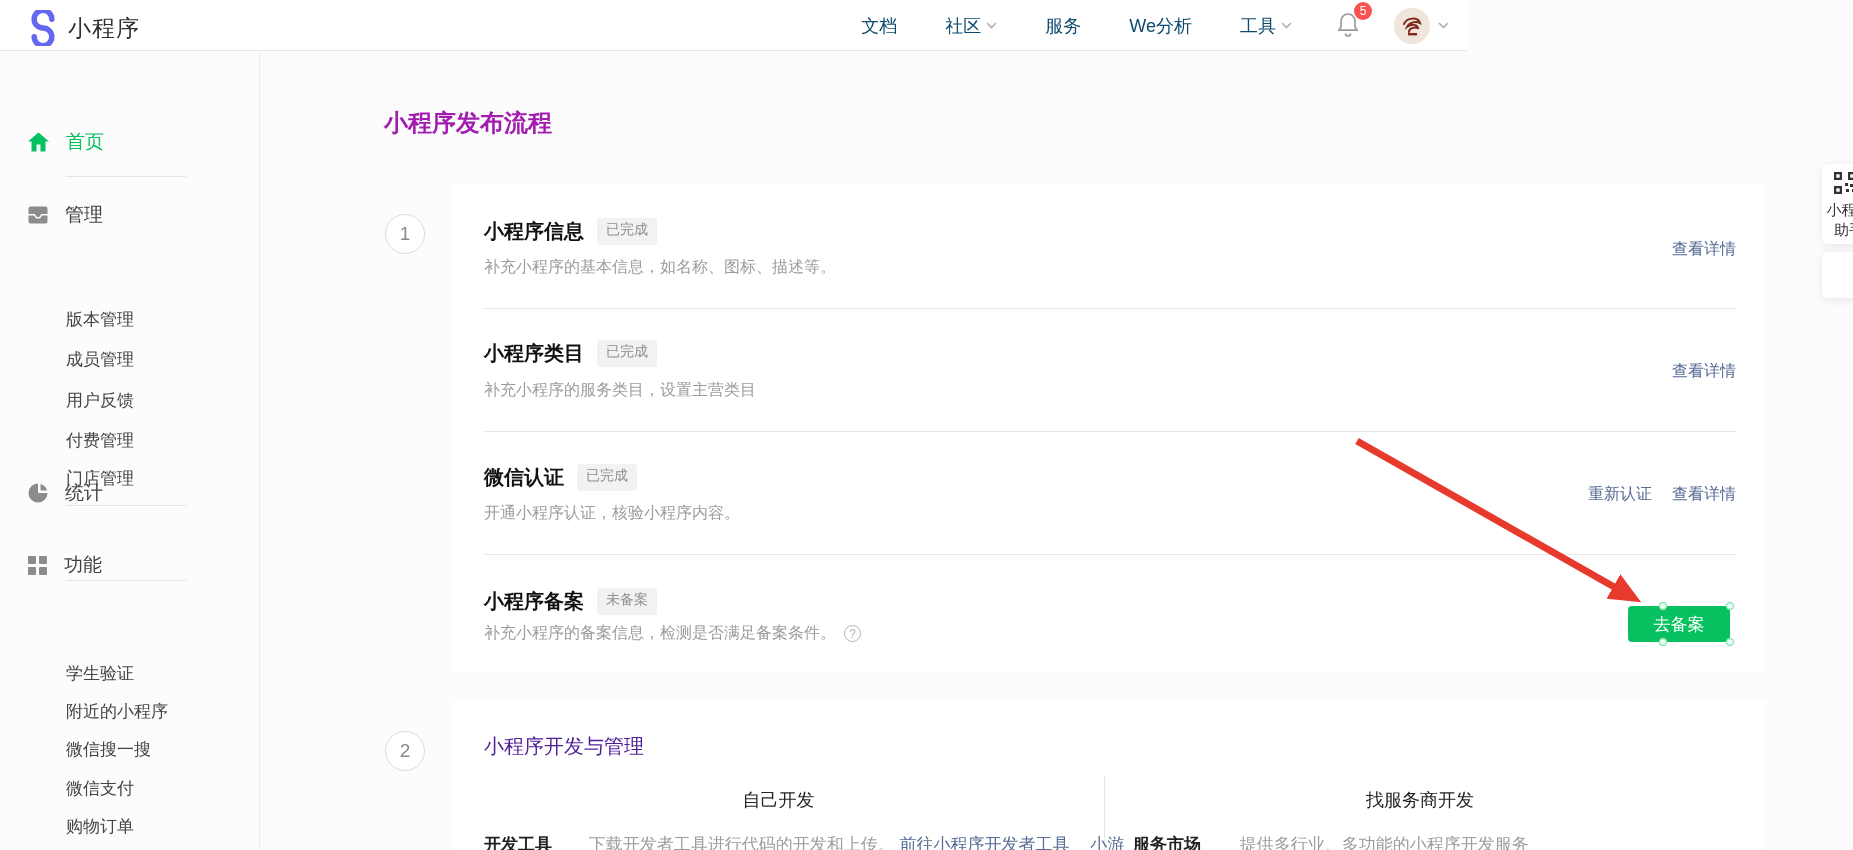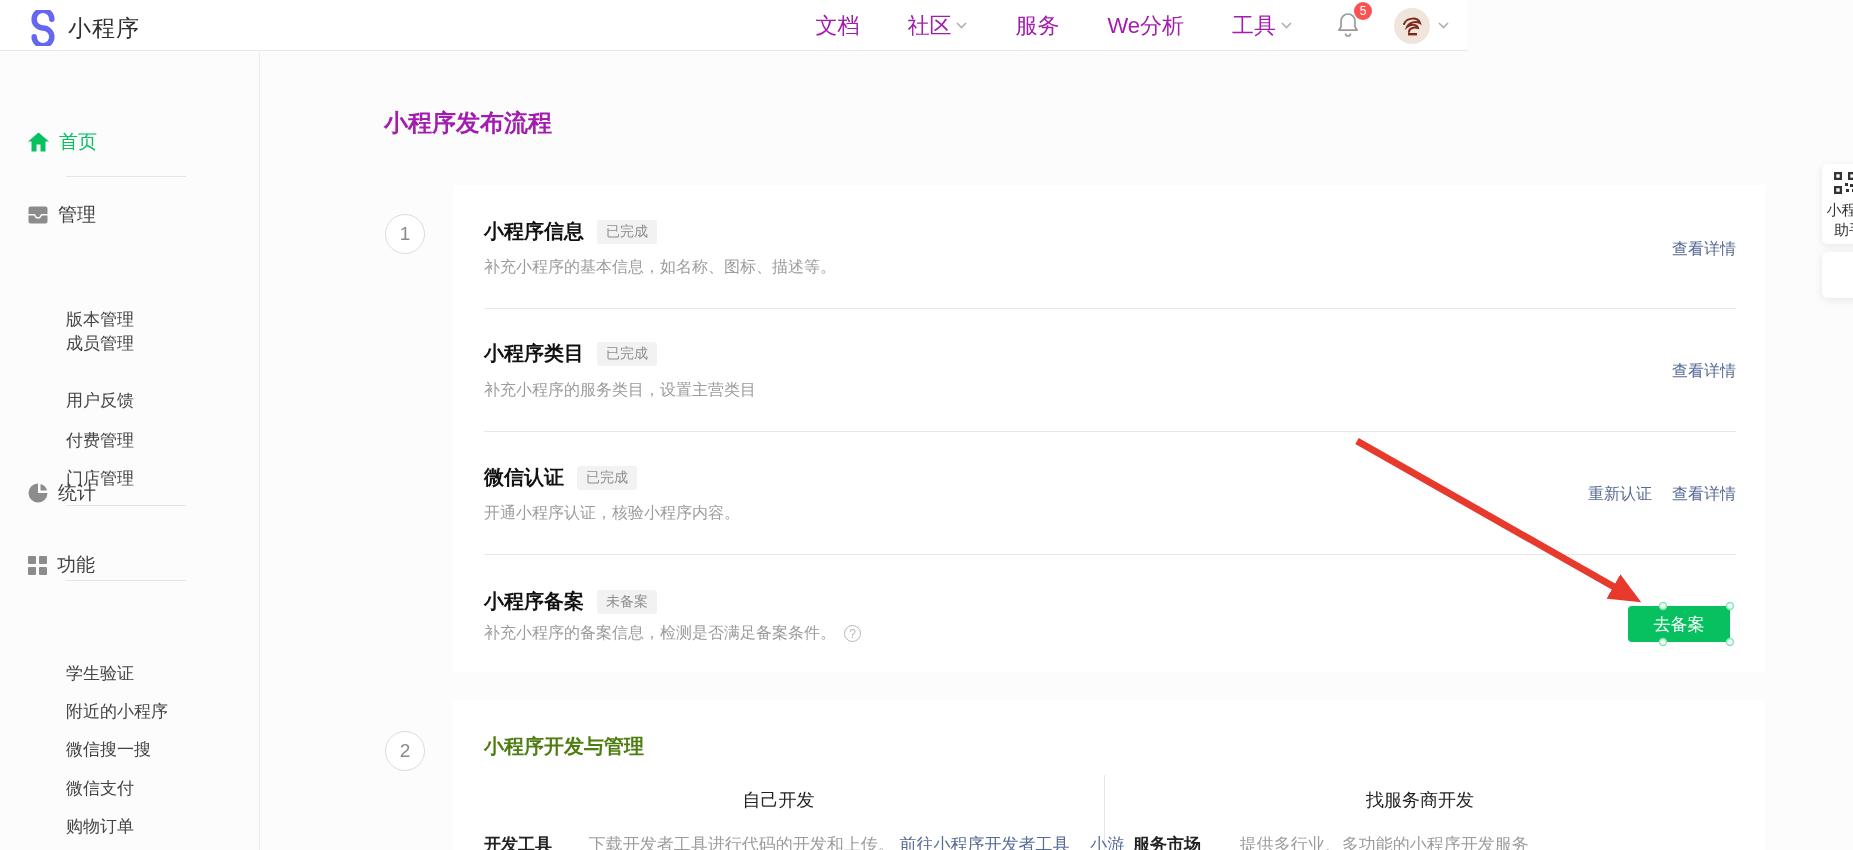--- a/index.html
+++ b/index.html
@@ -6,56 +6,56 @@
   html,body { width:1853px; height:850px; overflow:hidden; background:#fcfcfc;
     font-family:"Liberation Sans","DejaVu Sans",sans-serif; color:#353535; }
   .page { position:relative; width:1467px; height:850px; }
 
   
   .navbar { position:absolute; top:0; left:0; width:100%; height:51px; background:#fff;
     border-bottom:1px solid #e7e7e7; z-index:30; }
   .brand { position:absolute; left:28px; top:10px; display:flex; align-items:center; gap:10px; }
   .brand-text { font-size:23px; color:#2f2f2f; letter-spacing:1px; }
   .nav-right { position:absolute; right:10px; top:0; height:51px; display:flex; align-items:center; }
-  .nav-item { font-size:22px; color:#a21caf; padding:0 24px; cursor:pointer; display:flex; align-items:center; gap:5px; white-space:nowrap; }
+  .nav-item { font-size:18px; color:#0c4a6e; padding:0 24px; cursor:pointer; display:flex; align-items:center; gap:5px; white-space:nowrap; }
   .chev { width:11px; height:7px; display:inline-block; }
   .bell-wrap { position:relative; padding:0 20px; cursor:pointer; }
   .nav-badge { position:absolute; top:-9px; right:8px; min-width:18px; height:18px; border-radius:9px;
     background:#fa5151; color:#fff; font-size:12px; line-height:18px; text-align:center; padding:0 4px; }
   .avatar { width:36px; height:36px; border-radius:50%; background:#efe5da; margin:0 8px 0 14px;
     display:flex; align-items:center; justify-content:center; overflow:hidden; cursor:pointer; }
 
   
   .sidebar { position:absolute; top:52px; left:0; width:260px; height:798px; border-right:1px solid #ededed; }
-  .side-item { position:absolute; left:28px; display:flex; align-items:center; gap:10px; height:26px; cursor:pointer; }
+  .side-item { position:absolute; left:28px; display:flex; align-items:center; gap:17px; height:26px; cursor:pointer; }
   .side-item .lbl { font-size:19px; color:#404040; }
   .side-item.active .lbl { color:#07c160; }
   .side-sub { position:absolute; left:66px; font-size:17px; color:#444; height:24px; line-height:24px; cursor:pointer; white-space:nowrap; }
   .side-div { position:absolute; left:66px; width:120px; height:1px; background:#e5e5e5; }
 
   
   .page-title { position:absolute; left:384px; top:107px; font-size:24px; font-weight:700; color:#a21caf; }
   .card { position:absolute; left:453px; width:1312px; background:#fff; }
   .card1 { top:185px; height:487px; }
   .card2 { top:700px; height:280px; }
   .step-circle { position:absolute; width:40px; height:40px; border:1px solid #dcdcdc; border-radius:50%;
     background:#fff; color:#8a8a8a; font-size:19px; display:flex; align-items:center; justify-content:center; }
   .row-title { position:absolute; left:31px; font-size:20px; font-weight:700; color:#111;
-    display:flex; align-items:center; gap:13px; white-space:nowrap; }
+    display:flex; gap:13px; white-space:nowrap; }
   .badge { font-size:14px; font-weight:400; color:#8f8f8f; background:#f2f2f2; padding:3px 9px; border-radius:3px; }
   .row-desc { position:absolute; left:31px; font-size:16px; color:#9c9c9c; display:flex; align-items:center; gap:8px; white-space:nowrap; }
   .row-links { position:absolute; right:29px; display:flex; gap:20px;text-align:right; }
   .link { font-size:16px; color:#576b95; cursor:pointer; white-space:nowrap; }
   .hdiv { position:absolute; left:31px; right:29px; height:1px; background:#e7e7e7; }
   .go-btn { position:absolute; right:35px; top:421px; width:102px; height:36px; background:#07c160; color:#fff;
     font-size:17px; border:none; border-radius:4px; cursor:pointer; display:flex; align-items:center; justify-content:center; }
   .help-circle { width:17px; height:17px; border:1px solid #b5b5b5; border-radius:50%; color:#b5b5b5;
     font-size:12px; display:inline-flex; align-items:center; justify-content:center; }
 
-  .card2 .heading { position:absolute; left:31px; top:33px; font-size:20px; font-weight:700; color:#4d7c0f; }
+  .card2 .heading { position:absolute; left:31px; top:33px; font-size:20px; font-weight:400; color:#4c1d95; }
   .col-header { position:absolute; top:88px; font-size:18px; color:#222; text-align:center; }
   .vdiv { position:absolute; left:651px; top:75px; width:1px; height:185px; background:#e7e7e7; }
   .dev-row { position:absolute; top:133px; font-size:17px; white-space:nowrap; }
   .dev-label { font-weight:700; color:#222; }
   .dev-text { color:#9c9c9c; }
   .dev-link { color:#576b95; cursor:pointer; }
 
   
   .float-card { position:absolute; left:1822px; width:92px; background:#fff; border-radius:6px 0 0 6px;
     box-shadow:0 2px 10px rgba(0,0,0,.09); z-index:20; cursor:pointer; }
@@ -130,21 +130,21 @@
     <div class="side-div" style="top:124px"></div>
 
     <div class="side-item" style="top:150px">
       <svg width="20" height="18" viewBox="0 0 20 18">
         <path fill-rule="evenodd" fill="#8c8c8c" d="M2.5 0.5 h15 a2 2 0 0 1 2 2 v13 a2 2 0 0 1 -2 2 h-15 a2 2 0 0 1 -2 -2 v-13 a2 2 0 0 1 2 -2 z
              M0.5 9.5 h5.5 l2 3 h4 l2 -3 h5.5 v-1.5 h-6.3 l-2 3 h-2.4 l-2 -3 h-6.3 z"></path>
       </svg>
       <span class="lbl">管理</span>
     </div>
     <div class="side-sub" style="top:256px">版本管理</div>
-    <div class="side-sub" style="top:280px">成员管理</div>
+    <div class="side-sub" style="top:296px">成员管理</div>
     <div class="side-sub" style="top:337px">用户反馈</div>
     <div class="side-sub" style="top:377px">付费管理</div>
     <div class="side-sub" style="top:415px">门店管理</div>
     <div class="side-div" style="top:453px"></div>
 
     <div class="side-item" style="top:428px">
       <svg width="20" height="20" viewBox="0 0 20 20">
         <path d="M10 10 m0 -9.5 a9.5 9.5 0 1 0 9.5 9.5 L10 10 Z" fill="#8c8c8c"></path>
         <path d="M12.5 0.9 a9.5 9.5 0 0 1 6.6 6.6 L12.5 7.5 Z" fill="#8c8c8c"></path>
       </svg>

